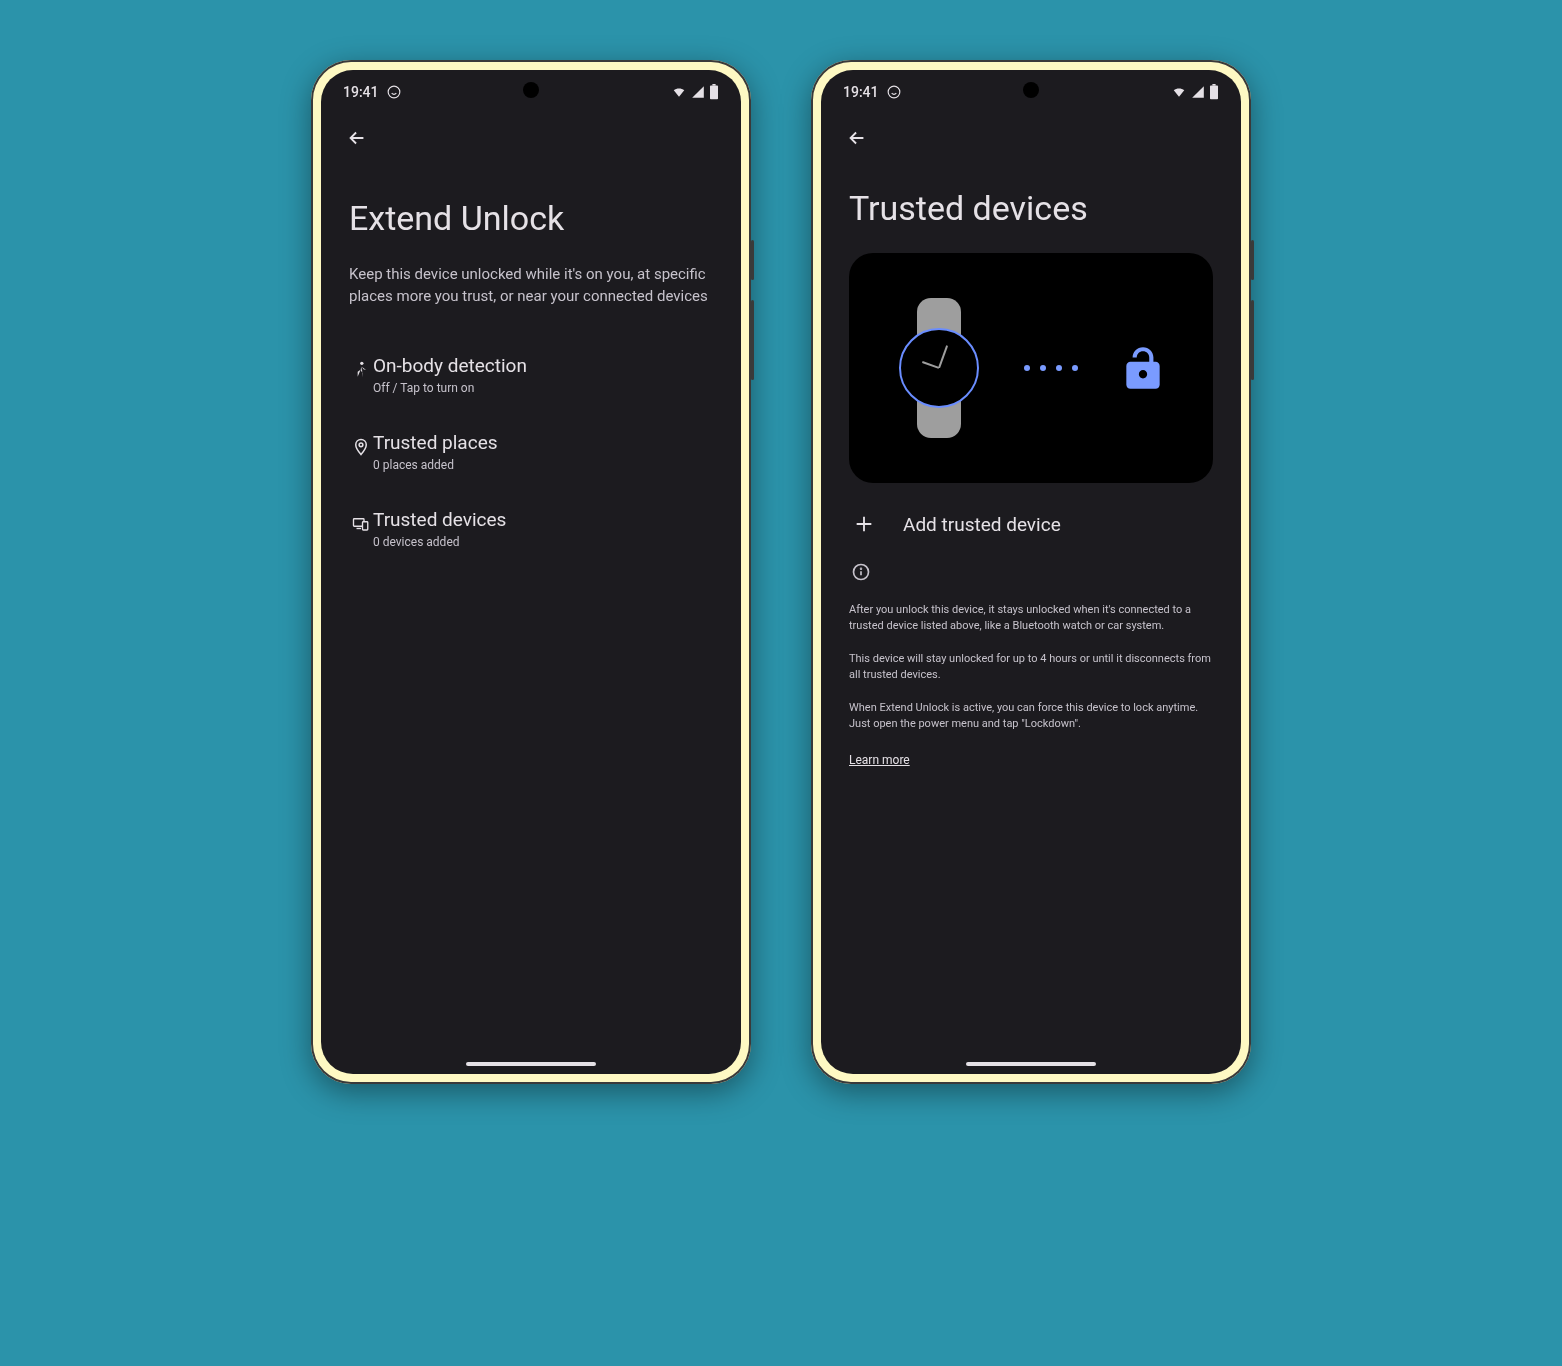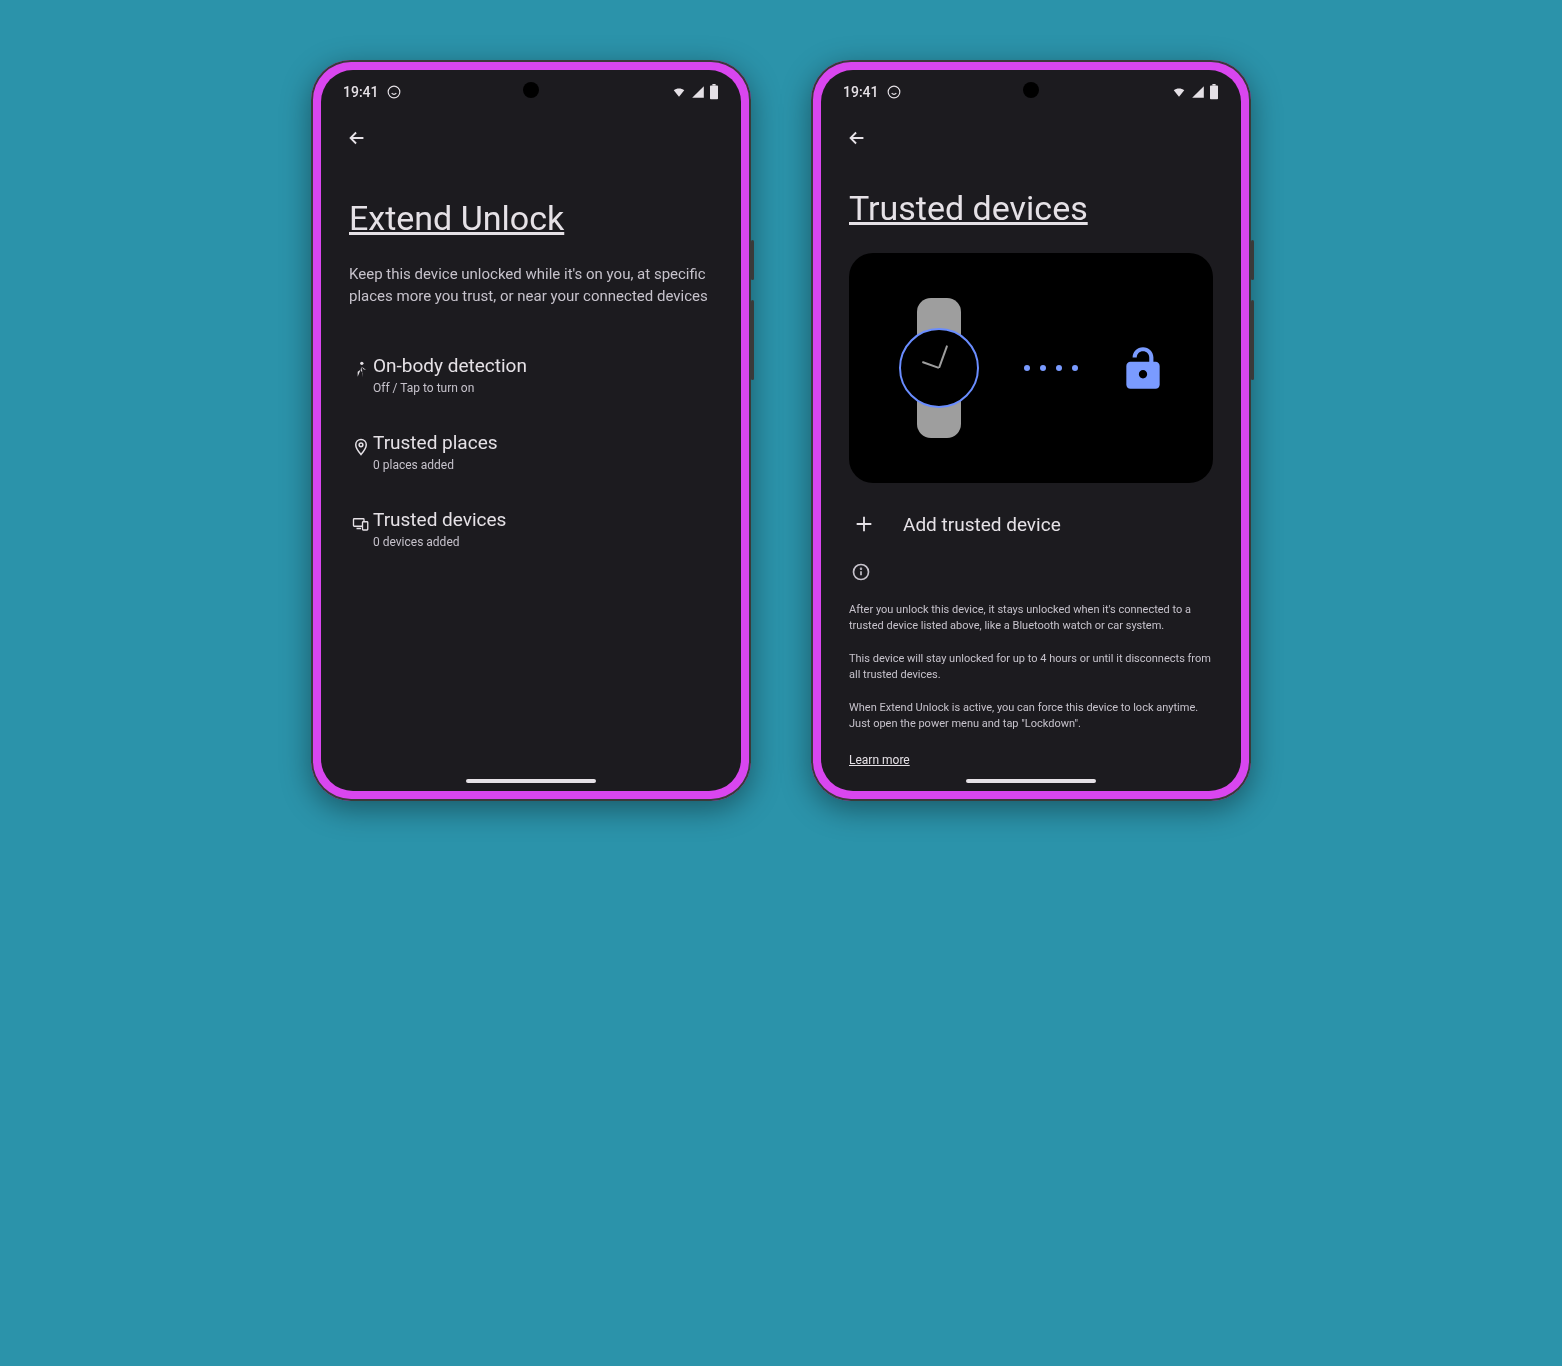--- a/index.html
+++ b/index.html
@@ -8,22 +8,22 @@
     font-family: 'Roboto', -apple-system, BlinkMacSystemFont, sans-serif;
     display: flex;
     justify-content: center;
     align-items: flex-start;
     gap: 60px;
     padding: 60px 40px;
     min-height: 1366px;
   }
   .phone {
     width: 440px;
-    height: 741px;
-    background: #d946ef;
+    height: 1024px;
+    background: #fef9c3;
     border-radius: 40px;
     padding: 10px;
     box-shadow: 0 8px 30px rgba(0,0,0,0.4), inset 0 0 0 2px #3a3a3a;
     position: relative;
   }
   .phone::before {
     content: '';
     position: absolute;
     top: 22px;
     left: 50%;
@@ -72,21 +72,20 @@
     padding: 40px 28px 20px;
     flex: 1;
     overflow-y: auto;
   }
   .page-title {
     font-size: 34px;
     font-weight: 400;
     color: #e5e1e6;
     margin-bottom: 24px;
     line-height: 1.2;
-    text-decoration: underline;
   }
   .description {
     font-size: 15px;
     color: #c6c2cb;
     line-height: 1.5;
     margin-bottom: 28px;
   }
   .setting-row {
     display: flex;
     align-items: flex-start;

